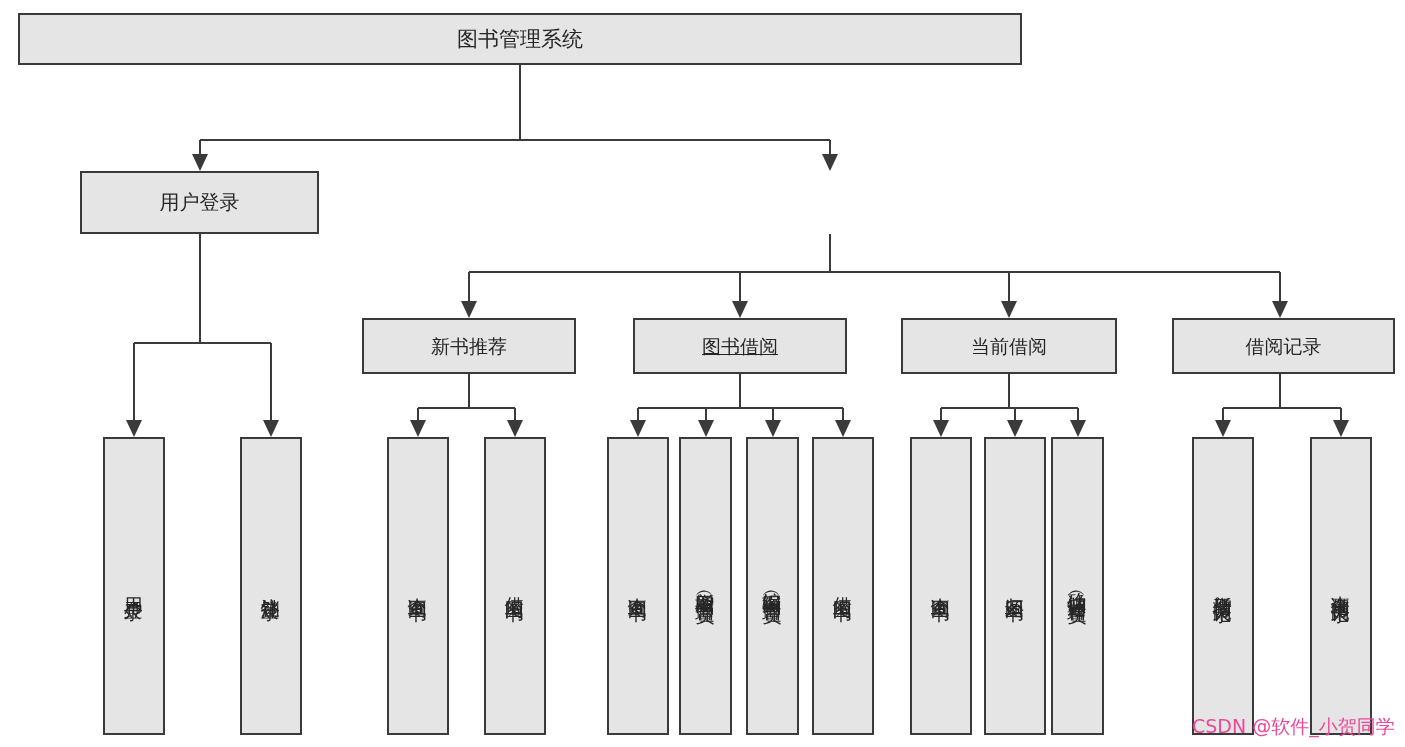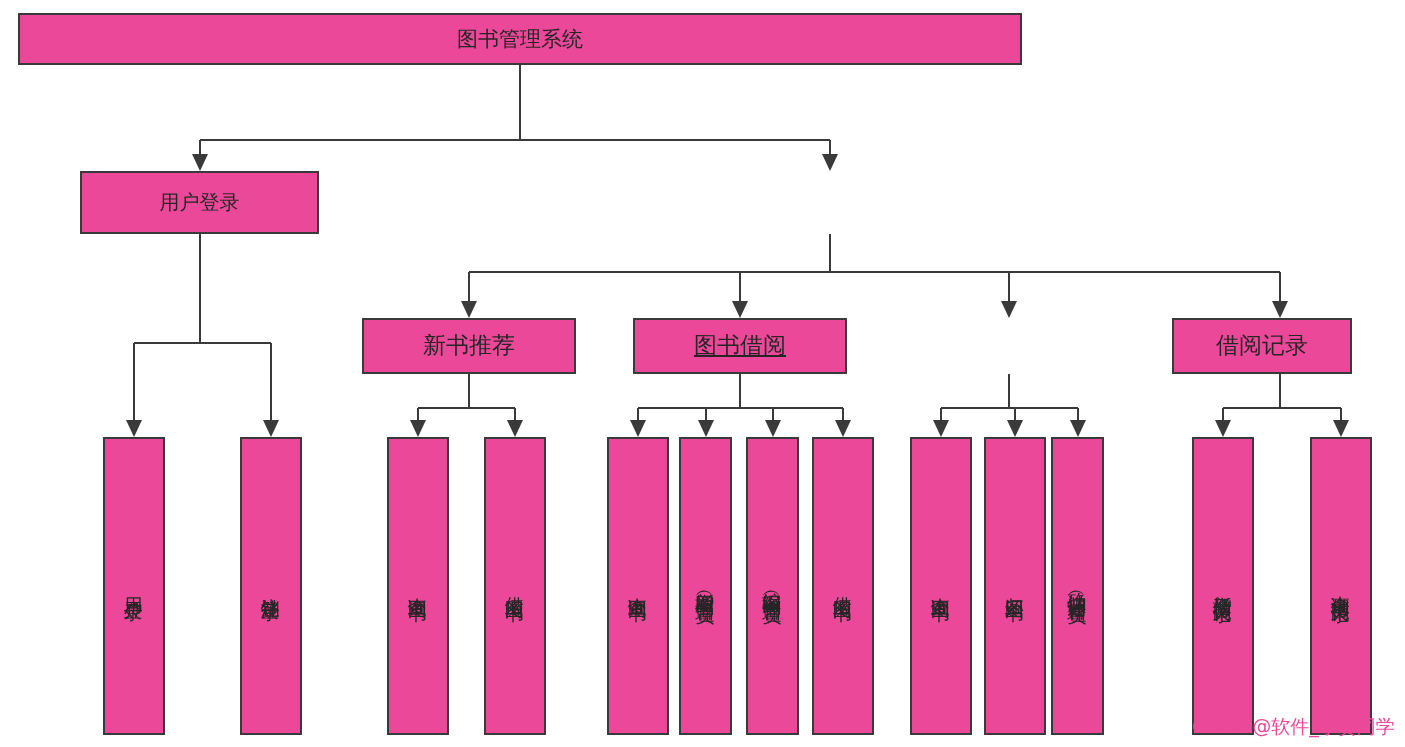--- a/index.html
+++ b/index.html
@@ -15,35 +15,35 @@
     width: 1405px;
     height: 747px;
     background: #ffffff;
     overflow: hidden;
   }
   
   .node {
     position: absolute;
     box-sizing: border-box;
     border: 2px solid #3a3a3a;
-    background: #ec4899;
+    background: #e5e5e5;
     display: flex;
     align-items: center;
     justify-content: center;
     color: #262626;
     line-height: 1.18;
   }
   .node.root {
     font-size: 21px;
   }
   .node.level1 {
     font-size: 20px;
   }
   .node.level2 {
-    font-size: 23px;
+    font-size: 19px;
   }
   
   .node.leaf {
     writing-mode: vertical-rl;
     text-orientation: upright;
     align-items: center;
     justify-content: center;
     font-size: 19px;
     letter-spacing: 2px;
     padding: 4px 0;
@@ -90,21 +90,24 @@
     </div>
     <div class="node level1" style="left: 80px; top: 171px; width: 239px; height: 63px;">
       <span class="label">用户登录</span>
     </div>
     <div class="node level2" style="left: 362px; top: 318px; width: 214px; height: 56px;">
       <span class="label">新书推荐</span>
     </div>
     <div class="node level2" style="left: 633px; top: 318px; width: 214px; height: 56px; text-decoration: underline;">
       <span class="label">图书借阅</span>
     </div>
-    <div class="node level2" style="left: 1172px; top: 318px; width: 180px; height: 56px;">
+    <div class="node level2" style="left: 901px; top: 318px; width: 216px; height: 56px;">
+      <span class="label">当前借阅</span>
+    </div>
+    <div class="node level2" style="left: 1172px; top: 318px; width: 223px; height: 56px;">
       <span class="label">借阅记录</span>
     </div>
     <div class="node leaf" style="left: 103px; top: 437px; width: 62px; height: 298px;">
       <span class="label">用户登录</span>
     </div>
     <div class="node leaf" style="left: 240px; top: 437px; width: 62px; height: 298px;">
       <span class="label">注销登录</span>
     </div>
     <div class="node leaf" style="left: 387px; top: 437px; width: 62px; height: 298px;">
       <span class="label">查询图书</span>

